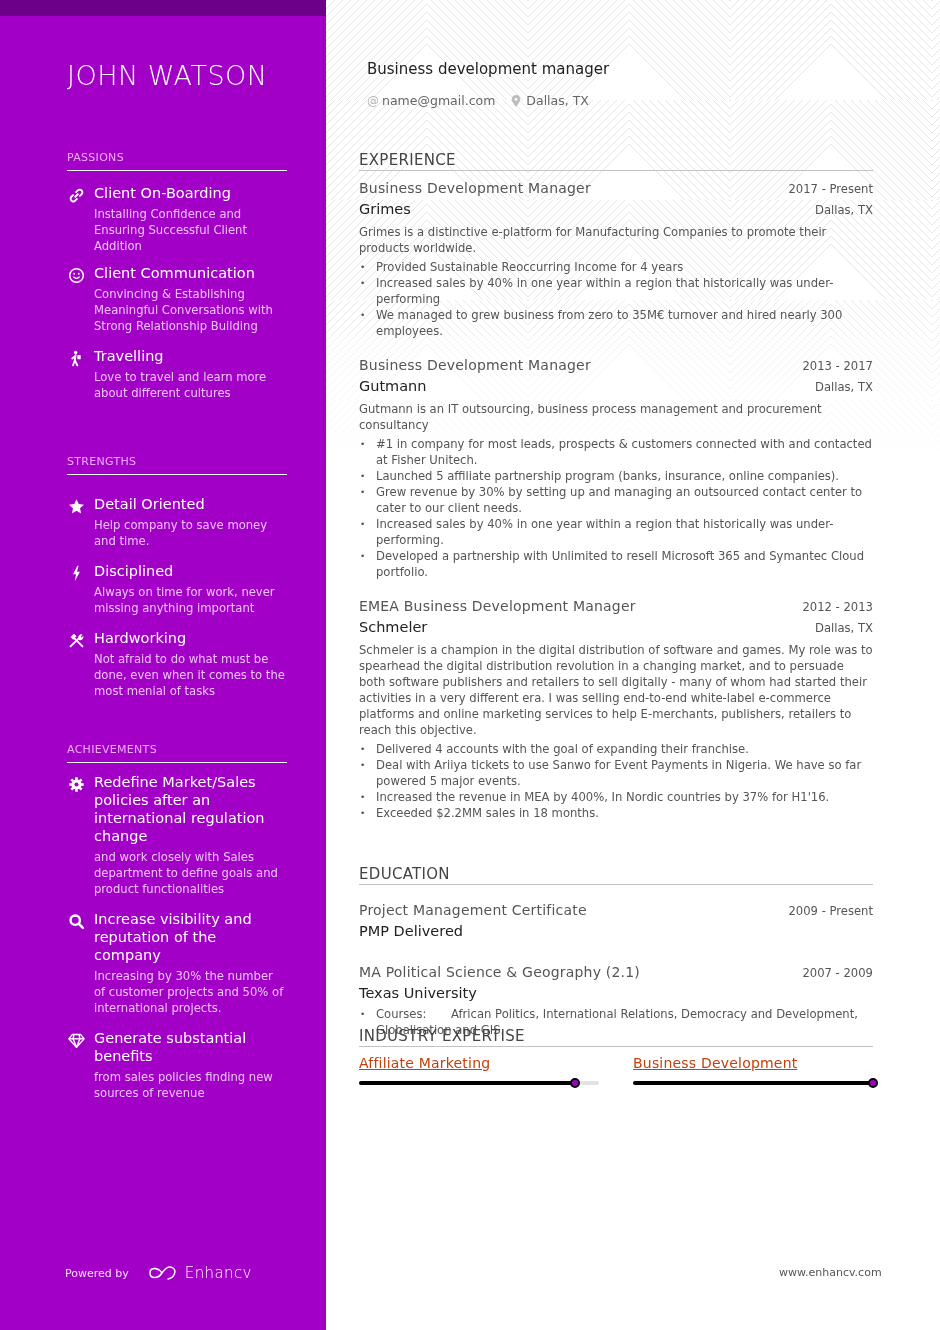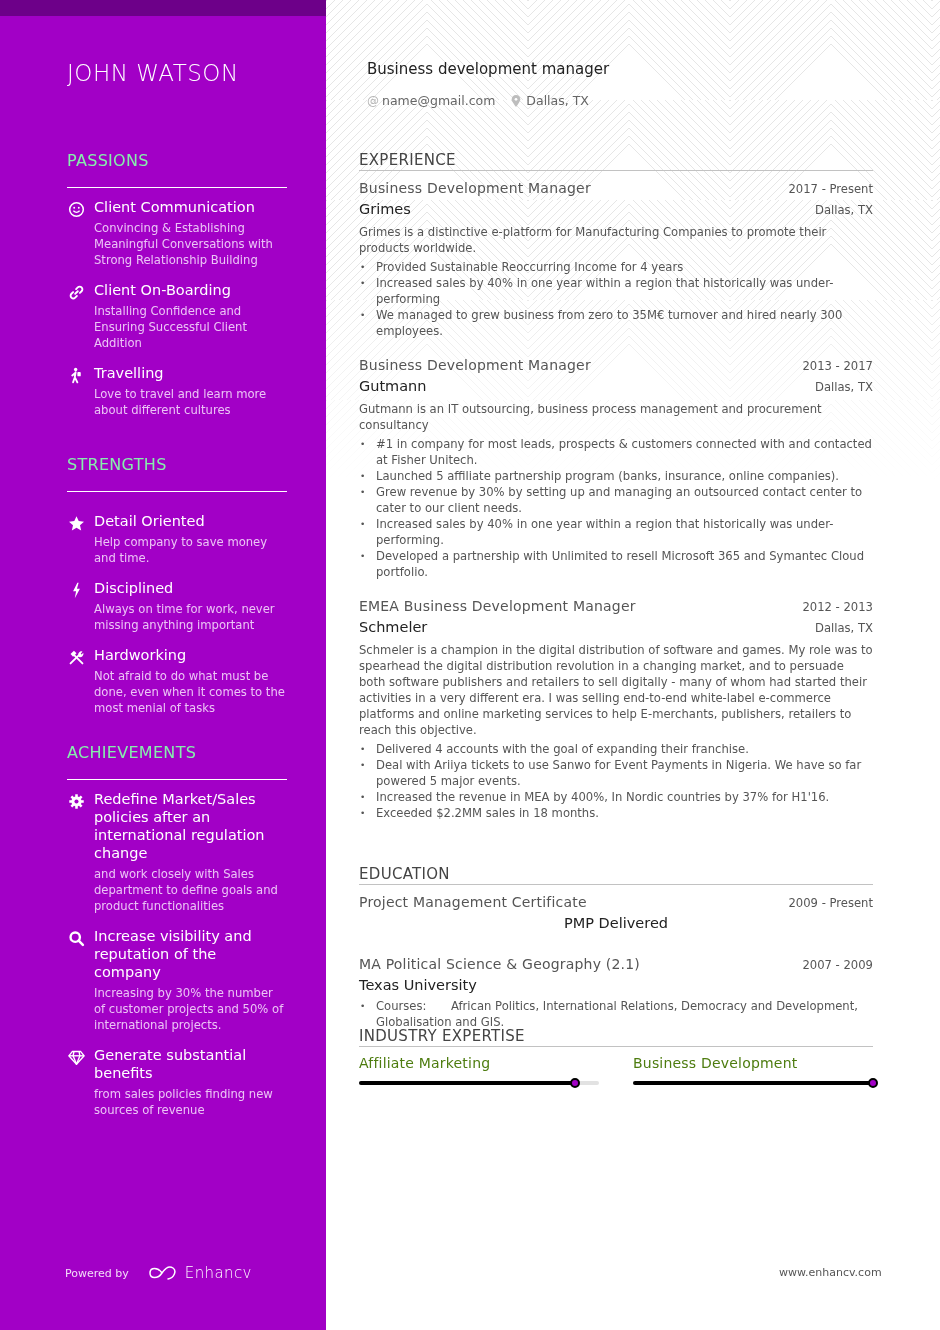--- a/index.html
+++ b/index.html
@@ -8,26 +8,26 @@
 
   
   .sidebar {
     position: absolute; left: 0; top: 0; width: 326px; height: 1330px;
     background: #a200c6; color: #fff;
   }
   .sidebar-topbar { position: absolute; left: 0; top: 0; width: 326px; height: 16px; background: #6d0089; }
   .name {
     position: absolute; left: 67px; top: 60px;
     font-family: "DejaVu Sans", sans-serif; font-weight: 300;
-    font-size: 23px; letter-spacing: 0.5px; color: #fff; white-space: nowrap;
+    font-size: 27px; letter-spacing: 0.5px; color: #fff; white-space: nowrap;
   }
   .side-section { position: absolute; left: 67px; width: 220px; }
   .side-title {
-    font-size: 16px; letter-spacing: 0.3px; color: #86efac;
-    padding-bottom: 17px; border-bottom: 1.5px solid #ffffff;
+    font-size: 11px; letter-spacing: 0.3px; color: #f0abfc;
+    padding-bottom: 6px; border-bottom: 1.5px solid #ffffff;
   }
   .side-item { position: relative; padding-left: 27px; margin-top: 13px; }
   .side-item .ico {
     position: absolute; left: 0; top: 2px; width: 18px; height: 18px;
     display: flex; align-items: center; justify-content: center;
   }
   .side-item .ico svg { width: 17px; height: 17px; }
   .side-item-title { font-size: 14.5px; line-height: 18px; color: #fff; }
   .side-item-desc { font-size: 11.6px; line-height: 16px; color: #ecc4f6; margin-top: 4px; }
 
@@ -62,63 +62,63 @@
   .entry-loc { font-size: 11.6px; color: #555; }
   .entry-desc { font-size: 11.6px; line-height: 16px; color: #555; margin-top: 7px; }
   .bullets { list-style: none; margin-top: 3px; }
   .bullets li { position: relative; padding-left: 17px; font-size: 11.6px; line-height: 16px; color: #555; }
   .bullets li::before { content: "•"; position: absolute; left: 1px; top: 0; font-size: 9px; color: #555; }
 
   .courses-label { display: inline-block; width: 75px; }
 
   .skills { display: flex; justify-content: space-between; margin-top: 8px; }
   .skill { width: 240px; }
-  .skill-label { font-size: 14px; color: #4d7c0f; letter-spacing: 0.2px; }
+  .skill-label { font-size: 14px; color: #c2410c; letter-spacing: 0.2px; text-decoration: underline; }
   .skill-bar { position: relative; margin-top: 10px; height: 4px; border-radius: 2px; background: #e2e2e2; }
   .skill-fill { position: absolute; left: 0; top: 0; height: 4px; border-radius: 2px; background: #000; }
   .skill-knob {
     position: absolute; top: -3px; width: 10px; height: 10px; border-radius: 50%;
     background: #a200c6; border: 2px solid #000; margin-left: -5px;
   }
 
   .website { position: absolute; left: 453px; top: 1266px; font-size: 11px; color: #555; }
 </style>
 </head>
 <body>
 
 <aside class="sidebar">
   <div class="sidebar-topbar"></div>
   <h1 class="name">JOHN WATSON</h1>
 
   <section class="side-section" style="top:151px;">
     <div class="side-title">PASSIONS</div>
-    <div class="side-item" style="margin-top:10px;">
-      <span class="ico">
-        <svg viewBox="0 0 20 20">
-            <circle cx="10" cy="10" r="8" fill="none" stroke="#fff" stroke-width="1.8"></circle>
-            <circle cx="7.3" cy="8" r="1.1" fill="#fff"></circle>
-            <circle cx="12.7" cy="8" r="1.1" fill="#fff"></circle>
-            <path d="M6.3 11.6 Q10 15.2 13.7 11.6" fill="none" stroke="#fff" stroke-width="1.6"></path>
-          </svg>
-      </span>
-      <div class="side-item-title">Client Communication</div>
-      <div class="side-item-desc">Convincing &amp; Establishing Meaningful Conversations with Strong Relationship Building</div>
-    </div>
     <div class="side-item">
       <span class="ico">
         <svg viewBox="0 0 20 20">
             <g fill="none" stroke="#fff" stroke-width="2.2" stroke-linecap="round">
               <path d="M8.5 11.5 L11.5 8.5"></path>
               <path d="M9.5 6 L11.5 4 a3 3 0 0 1 4.5 4.5 L14 10.5"></path>
               <path d="M10.5 14 L8.5 16 a3 3 0 0 1 -4.5 -4.5 L6 9.5"></path>
             </g>
           </svg>
       </span>
       <div class="side-item-title">Client On-Boarding</div>
       <div class="side-item-desc">Installing Confidence and Ensuring Successful Client Addition</div>
+    </div>
+    <div class="side-item" style="margin-top:10px;">
+      <span class="ico">
+        <svg viewBox="0 0 20 20">
+            <circle cx="10" cy="10" r="8" fill="none" stroke="#fff" stroke-width="1.8"></circle>
+            <circle cx="7.3" cy="8" r="1.1" fill="#fff"></circle>
+            <circle cx="12.7" cy="8" r="1.1" fill="#fff"></circle>
+            <path d="M6.3 11.6 Q10 15.2 13.7 11.6" fill="none" stroke="#fff" stroke-width="1.6"></path>
+          </svg>
+      </span>
+      <div class="side-item-title">Client Communication</div>
+      <div class="side-item-desc">Convincing &amp; Establishing Meaningful Conversations with Strong Relationship Building</div>
     </div>
     <div class="side-item">
       <span class="ico">
         <svg viewBox="0 0 20 20">
             <circle cx="9" cy="3" r="2" fill="#fff"></circle>
             <rect x="11" y="6" width="4" height="5" rx="1" fill="#fff"></rect>
             <path d="M9 6 L8 12 L6 18 M8 12 L11 18 M8.5 7 L5 10" fill="none" stroke="#fff" stroke-width="2.2" stroke-linecap="round"></path>
           </svg>
       </span>
       <div class="side-item-title">Travelling</div>
@@ -321,21 +321,21 @@
         <li>Delivered 4 accounts with the goal of expanding their franchise.</li>
         <li>Deal with Ariiya tickets to use Sanwo for Event Payments in Nigeria. We have so far powered 5 major events.</li>
         <li>Increased the revenue in MEA by 400%, In Nordic countries by 37% for H1'16.</li>
         <li>Exceeded $2.2MM sales in 18 months.</li>
       </ul>
     </div>
   </section>
 
   <section class="section" style="top:865px;">
     <div class="section-title">EDUCATION</div>
-    <div class="entry" style="margin-top:9px;text-align:center;">
+    <div class="entry" style="margin-top:17px;">
       <div class="row">
         <span class="entry-role">Project Management Certificate</span>
         <span class="entry-date">2009 - Present</span>
       </div>
       <div class="entry-company">PMP Delivered</div>
     </div>
     <div class="entry" style="margin-top:25px;">
       <div class="row">
         <span class="entry-role">MA Political Science &amp; Geography (2.1)</span>
         <span class="entry-date">2007 - 2009</span>

